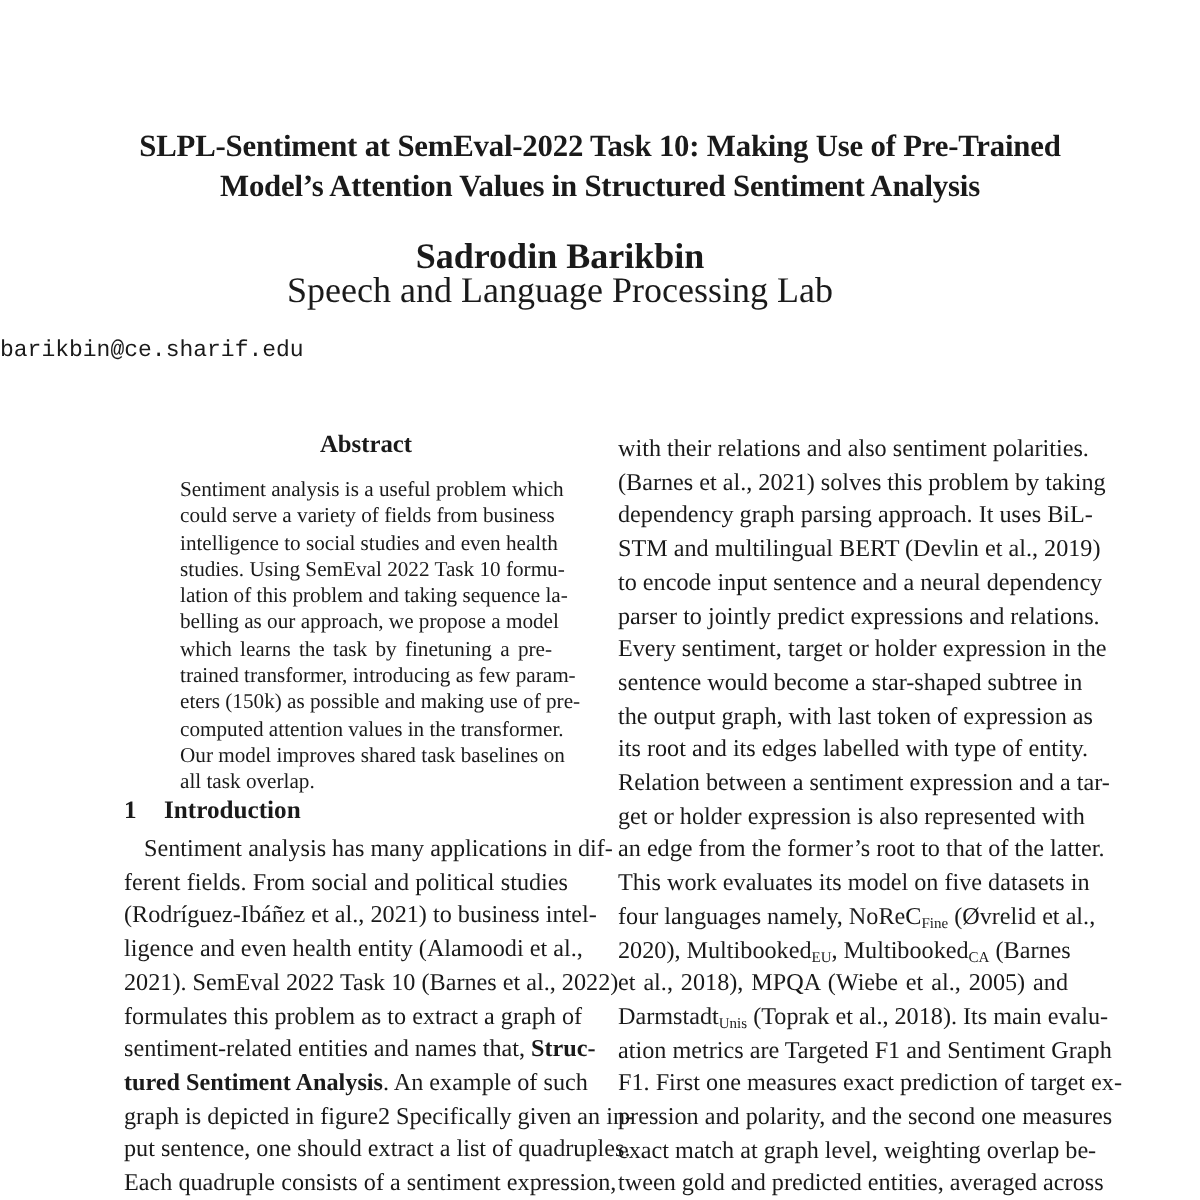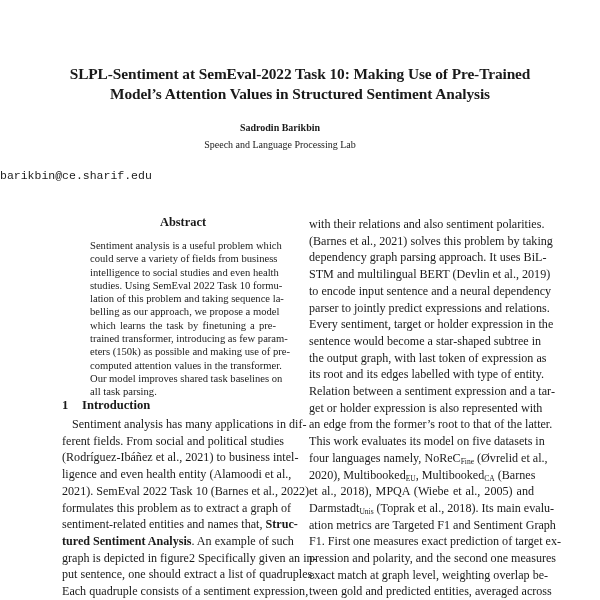--- a/index.html
+++ b/index.html
@@ -1,21 +1,21 @@
 <!DOCTYPE html>
 <html><head>
 <meta charset="utf-8">
 <style>
   html, body { margin: 0; padding: 0; background: #ffffff; }
   body { width: 600px; height: 600px; overflow: hidden; position: relative;
          font-family: "Liberation Serif", "DejaVu Serif", serif; color: #1a1a1a; }
   .title { position: absolute; top: 64px; left: 0; width: 600px; text-align: center;
            font-weight: bold; font-size: 15.4px; line-height: 20px; letter-spacing: -0.1px; }
   .author { position: absolute; top: 120px; left: 0; width: 560px; text-align: center;
-            font-size: 10px; line-height: 16.5px; }
+            font-size: 18px; line-height: 16.5px; }
   .author .name { font-weight: bold; }
   .email { position: absolute; top: 169px; left: 0; width: 600px; text-align: left;
            font-family: "Liberation Mono", "DejaVu Sans Mono", monospace; font-size: 11.5px; }
   .abstract-head { position: absolute; top: 215px; left: 75px; width: 216px; text-align: center;
                    font-weight: bold; font-size: 12.4px; }
   .abstract { position: absolute; top: 239px; left: 90px; width: 186px; font-size: 10.6px;
               line-height: 13.3px; text-align: justify; }
   .abstract .ln, .col .ln { display: block; white-space: nowrap; text-align-last: justify; text-align: justify; }
   .abstract .ln.last, .col .ln.last { text-align-last: left; }
   .sec-head { position: absolute; top: 398px; left: 62px; font-weight: bold; font-size: 12.6px; }
@@ -48,21 +48,21 @@
   <span class="ln">could serve a variety of fields from business</span>
   <span class="ln">intelligence to social studies and even health</span>
   <span class="ln">studies. Using SemEval 2022 Task 10 formu-</span>
   <span class="ln">lation of this problem and taking sequence la-</span>
   <span class="ln">belling as our approach, we propose a model</span>
   <span class="ln">which learns the task by finetuning a pre-</span>
   <span class="ln">trained transformer, introducing as few param-</span>
   <span class="ln">eters (150k) as possible and making use of pre-</span>
   <span class="ln">computed attention values in the transformer.</span>
   <span class="ln">Our model improves shared task baselines on</span>
-  <span class="ln last">all task parsing.</span>
+  <span class="ln last">all task overlap.</span>
 </div>
 
 <div class="sec-head">
   <span class="num">1</span><span>Introduction</span>
 </div>
 
 <div class="col left">
   <span class="ln indent">Sentiment analysis has many applications in dif-</span>
   <span class="ln">ferent fields. From social and political studies</span>
   <span class="ln">(Rodríguez-Ibáñez et al., 2021) to business intel-</span>

